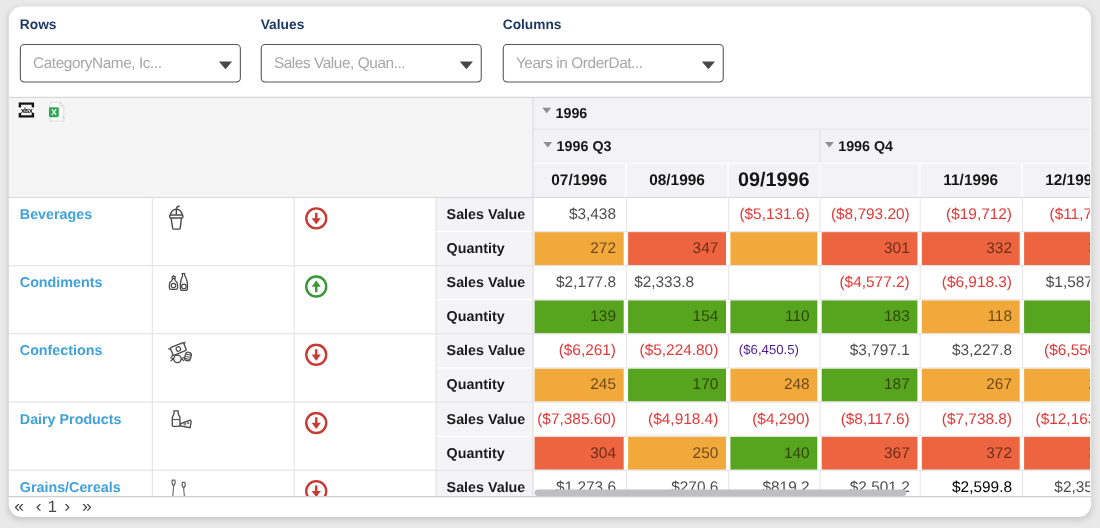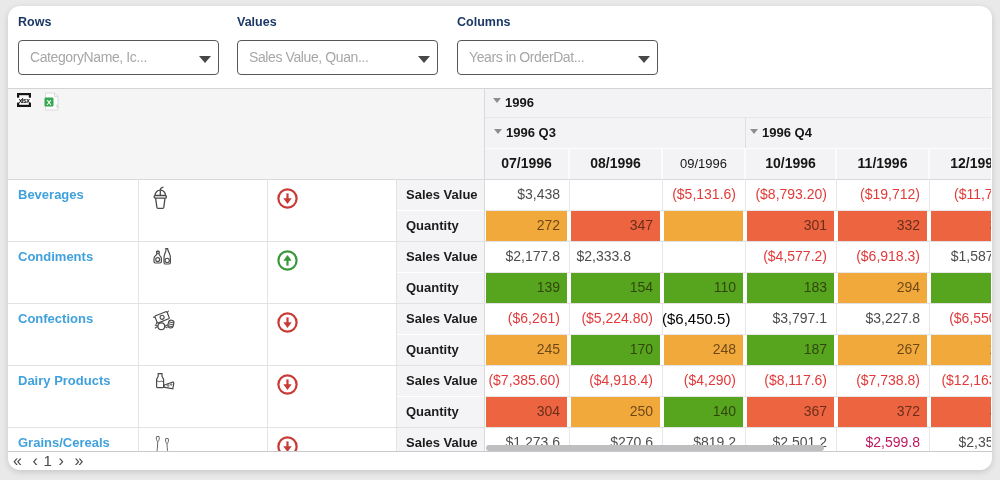--- a/index.html
+++ b/index.html
@@ -39,22 +39,21 @@
           <text x="13.8" y="16.4" font-size="4.5" font-family="Liberation Sans, sans-serif" fill="#b5d9c0">A</text>
         </svg></div>
       <div style="position:absolute;left:485px;top:10px;width:0;height:0;border-left:4.5px solid transparent;border-right:4.5px solid transparent;border-top:5px solid #8e8e92;"></div>
       <div style="position:absolute;left:497px;top:0;height:29px;line-height:29px;font-size:13px;font-weight:bold;color:#161616;">1996</div>
       <div style="position:absolute;left:486px;top:41px;width:0;height:0;border-left:4.5px solid transparent;border-right:4.5px solid transparent;border-top:5px solid #8e8e92;"></div>
       <div style="position:absolute;left:498px;top:29px;height:31px;line-height:31px;font-size:13px;font-weight:bold;color:#161616;">1996 Q3</div>
       <div style="position:absolute;left:742px;top:41px;width:0;height:0;border-left:4.5px solid transparent;border-right:4.5px solid transparent;border-top:5px solid #8e8e92;"></div>
       <div style="position:absolute;left:754px;top:29px;height:31px;line-height:31px;font-size:13px;font-weight:bold;color:#161616;">1996 Q4</div>
       <div style="position:absolute;left:476px;top:60px;width:85px;height:31px;line-height:31px;text-align:center;font-size:14px;font-weight:bold;color:#161616;">07/1996</div>
       <div style="position:absolute;left:561px;top:60px;width:93px;height:31px;line-height:31px;text-align:center;font-size:14px;font-weight:bold;color:#161616;">08/1996</div>
-      <div style="position:absolute;left:654px;top:60px;width:83px;height:31px;line-height:31px;text-align:center;font-size:13px;font-weight:normal;color:#161616;">09/1996</div>
-      <div style="position:absolute;left:737px;top:60px;width:91px;height:31px;line-height:31px;text-align:center;font-size:14px;font-weight:bold;color:#161616;">10/1996</div>
+      <div style="position:absolute;left:654px;top:60px;width:83px;height:31px;line-height:31px;text-align:center;font-size:18px;font-weight:bold;color:#161616;">09/1996</div>
       <div style="position:absolute;left:828px;top:60px;width:93px;height:31px;line-height:31px;text-align:center;font-size:14px;font-weight:bold;color:#161616;">11/1996</div>
       <div style="position:absolute;left:921px;top:60px;width:93px;height:31px;line-height:31px;text-align:center;font-size:14px;font-weight:bold;color:#161616;">12/1996</div>
       <div style="position:absolute;left:476px;top:29px;width:507px;height:1px;background:#e7e7ea;"></div>
       <div style="position:absolute;left:476px;top:60px;width:507px;height:1px;background:#fdfdfd;"></div>
       <div style="position:absolute;left:737px;top:29px;width:1px;height:31px;background:#dfdfe2;"></div>
       <div style="position:absolute;left:560px;top:60px;width:2px;height:31px;background:#fbfbfc;"></div>
       <div style="position:absolute;left:653px;top:60px;width:2px;height:31px;background:#fbfbfc;"></div>
       <div style="position:absolute;left:736px;top:60px;width:2px;height:31px;background:#fbfbfc;"></div>
       <div style="position:absolute;left:827px;top:60px;width:2px;height:31px;background:#fbfbfc;"></div>
       <div style="position:absolute;left:920px;top:60px;width:2px;height:31px;background:#fbfbfc;"></div>
@@ -118,21 +117,21 @@
       <div style="position:absolute;left:921px;top:153px;width:84px;height:31px;line-height:31px;text-align:right;font-size:14px;color:#4d4d4d;">$1,587.75</div>
       <div style="position:absolute;left:478px;top:185px;width:81px;height:30px;background:#57a41e;"></div>
       <div style="position:absolute;left:476px;top:184px;width:76px;height:31px;line-height:31px;text-align:right;font-size:14px;color:rgba(25,12,0,0.62);">139</div>
       <div style="position:absolute;left:563px;top:185px;width:89px;height:30px;background:#57a41e;"></div>
       <div style="position:absolute;left:561px;top:184px;width:84px;height:31px;line-height:31px;text-align:right;font-size:14px;color:rgba(25,12,0,0.62);">154</div>
       <div style="position:absolute;left:656px;top:185px;width:79px;height:30px;background:#57a41e;"></div>
       <div style="position:absolute;left:654px;top:184px;width:74px;height:31px;line-height:31px;text-align:right;font-size:14px;color:rgba(25,12,0,0.62);">110</div>
       <div style="position:absolute;left:739px;top:185px;width:87px;height:30px;background:#57a41e;"></div>
       <div style="position:absolute;left:737px;top:184px;width:82px;height:31px;line-height:31px;text-align:right;font-size:14px;color:rgba(25,12,0,0.62);">183</div>
       <div style="position:absolute;left:830px;top:185px;width:89px;height:30px;background:#f2a93c;"></div>
-      <div style="position:absolute;left:828px;top:184px;width:84px;height:31px;line-height:31px;text-align:right;font-size:14px;color:rgba(25,12,0,0.62);">294</div>
+      <div style="position:absolute;left:828px;top:184px;width:84px;height:31px;line-height:31px;text-align:right;font-size:14px;color:rgba(25,12,0,0.62);">118</div>
       <div style="position:absolute;left:923px;top:185px;width:89px;height:30px;background:#57a41e;"></div>
       <div style="position:absolute;left:921px;top:184px;width:84px;height:31px;line-height:31px;text-align:right;font-size:14px;color:rgba(25,12,0,0.62);">160</div>
       <div style="position:absolute;left:10px;top:223px;font-size:13px;font-weight:bold;color:#41a1dd;">Confections</div>
       <div style="position:absolute;left:144px;top:222px;"><svg width="24" height="22" viewBox="0 0 24 22">
           <g transform="rotate(-22 10 7)">
             <rect x="3.5" y="3.5" width="13" height="7.6" rx="1" fill="none" stroke="#4a4a4c" stroke-width="1.2"></rect>
             <circle cx="10" cy="7.3" r="2" fill="none" stroke="#4a4a4c" stroke-width="1.1"></circle>
             <path d="M3.5 5 L1.6 3.6 M3.5 10 L1.6 11.6 M16.5 5 L18.4 3.6" stroke="#4a4a4c" stroke-width="1.1" fill="none"></path>
           </g>
           <circle cx="9.3" cy="16.2" r="3.4" fill="none" stroke="#4a4a4c" stroke-width="1.2"></circle>
@@ -146,21 +145,21 @@
           <circle cx="10.5" cy="10.5" r="9.1" fill="none" stroke="#c93a35" stroke-width="2.2"></circle>
           <line x1="10.5" y1="5.4" x2="10.5" y2="11" stroke="#c93a35" stroke-width="2.2"></line>
           <path d="M6.3 10.3 L14.7 10.3 L10.5 15.9 Z" fill="#c93a35"></path>
         </svg></div>
       <div style="position:absolute;left:388px;top:216px;width:88px;height:30px;background:#f4f4f6;"></div>
       <div style="position:absolute;left:398px;top:215px;height:31px;line-height:31px;font-size:13px;font-weight:bold;color:#1b1b1b;">Sales Value</div>
       <div style="position:absolute;left:388px;top:247px;width:88px;height:30px;background:#f4f4f6;"></div>
       <div style="position:absolute;left:398px;top:246px;height:31px;line-height:31px;font-size:13px;font-weight:bold;color:#1b1b1b;">Quantity</div>
       <div style="position:absolute;left:476px;top:215px;width:76px;height:31px;line-height:31px;text-align:right;font-size:14px;color:#e23a3a;">($6,261)</div>
       <div style="position:absolute;left:561px;top:215px;width:84px;height:31px;line-height:31px;text-align:right;font-size:14px;color:#e23a3a;">($5,224.80)</div>
-      <div style="position:absolute;left:654px;top:215px;width:74px;height:31px;line-height:31px;text-align:left;font-size:15px;color:#000000;">($6,450.5)</div>
+      <div style="position:absolute;left:654px;top:215px;width:74px;height:31px;line-height:31px;text-align:center;font-size:12px;color:#4c1d95;">($6,450.5)</div>
       <div style="position:absolute;left:737px;top:215px;width:82px;height:31px;line-height:31px;text-align:right;font-size:14px;color:#4d4d4d;">$3,797.1</div>
       <div style="position:absolute;left:828px;top:215px;width:84px;height:31px;line-height:31px;text-align:right;font-size:14px;color:#4d4d4d;">$3,227.8</div>
       <div style="position:absolute;left:921px;top:215px;width:84px;height:31px;line-height:31px;text-align:right;font-size:14px;color:#e23a3a;">($6,550.4)</div>
       <div style="position:absolute;left:478px;top:247px;width:81px;height:30px;background:#f2a93c;"></div>
       <div style="position:absolute;left:476px;top:246px;width:76px;height:31px;line-height:31px;text-align:right;font-size:14px;color:rgba(25,12,0,0.62);">245</div>
       <div style="position:absolute;left:563px;top:247px;width:89px;height:30px;background:#57a41e;"></div>
       <div style="position:absolute;left:561px;top:246px;width:84px;height:31px;line-height:31px;text-align:right;font-size:14px;color:rgba(25,12,0,0.62);">170</div>
       <div style="position:absolute;left:656px;top:247px;width:79px;height:30px;background:#f2a93c;"></div>
       <div style="position:absolute;left:654px;top:246px;width:74px;height:31px;line-height:31px;text-align:right;font-size:14px;color:rgba(25,12,0,0.62);">248</div>
       <div style="position:absolute;left:739px;top:247px;width:87px;height:30px;background:#57a41e;"></div>
@@ -217,21 +216,21 @@
           <circle cx="10.5" cy="10.5" r="9.1" fill="none" stroke="#c93a35" stroke-width="2.2"></circle>
           <line x1="10.5" y1="5.4" x2="10.5" y2="11" stroke="#c93a35" stroke-width="2.2"></line>
           <path d="M6.3 10.3 L14.7 10.3 L10.5 15.9 Z" fill="#c93a35"></path>
         </svg></div>
       <div style="position:absolute;left:388px;top:340px;width:88px;height:30px;background:#f4f4f6;"></div>
       <div style="position:absolute;left:398px;top:339px;height:31px;line-height:31px;font-size:13px;font-weight:bold;color:#1b1b1b;">Sales Value</div>
       <div style="position:absolute;left:476px;top:339px;width:76px;height:31px;line-height:31px;text-align:right;font-size:14px;color:#4d4d4d;">$1,273.6</div>
       <div style="position:absolute;left:561px;top:339px;width:84px;height:31px;line-height:31px;text-align:right;font-size:14px;color:#4d4d4d;">$270.6</div>
       <div style="position:absolute;left:654px;top:339px;width:74px;height:31px;line-height:31px;text-align:right;font-size:14px;color:#4d4d4d;">$819.2</div>
       <div style="position:absolute;left:737px;top:339px;width:82px;height:31px;line-height:31px;text-align:right;font-size:14px;color:#4d4d4d;">$2,501.2</div>
-      <div style="position:absolute;left:828px;top:339px;width:84px;height:31px;line-height:31px;text-align:right;font-size:14px;color:#be185d;">$2,599.8</div>
+      <div style="position:absolute;left:828px;top:339px;width:84px;height:31px;line-height:31px;text-align:right;font-size:14px;color:#000000;">$2,599.8</div>
       <div style="position:absolute;left:921px;top:339px;width:84px;height:31px;line-height:31px;text-align:right;font-size:14px;color:#4d4d4d;">$2,352.5</div>
       <div style="position:absolute;left:130px;top:91px;width:1px;height:272px;background:#e4e4e7;"></div>
       <div style="position:absolute;left:259px;top:91px;width:1px;height:272px;background:#e4e4e7;"></div>
       <div style="position:absolute;left:388px;top:91px;width:1px;height:272px;background:#e4e4e7;"></div>
       <div style="position:absolute;left:476px;top:91px;width:1px;height:272px;background:#d9d9dc;"></div>
       <div style="position:absolute;left:561px;top:91px;width:1px;height:31px;background:#e7e7ea;"></div>
       <div style="position:absolute;left:654px;top:91px;width:1px;height:31px;background:#e7e7ea;"></div>
       <div style="position:absolute;left:737px;top:91px;width:1px;height:31px;background:#e7e7ea;"></div>
       <div style="position:absolute;left:828px;top:91px;width:1px;height:31px;background:#e7e7ea;"></div>
       <div style="position:absolute;left:921px;top:91px;width:1px;height:31px;background:#e7e7ea;"></div>

